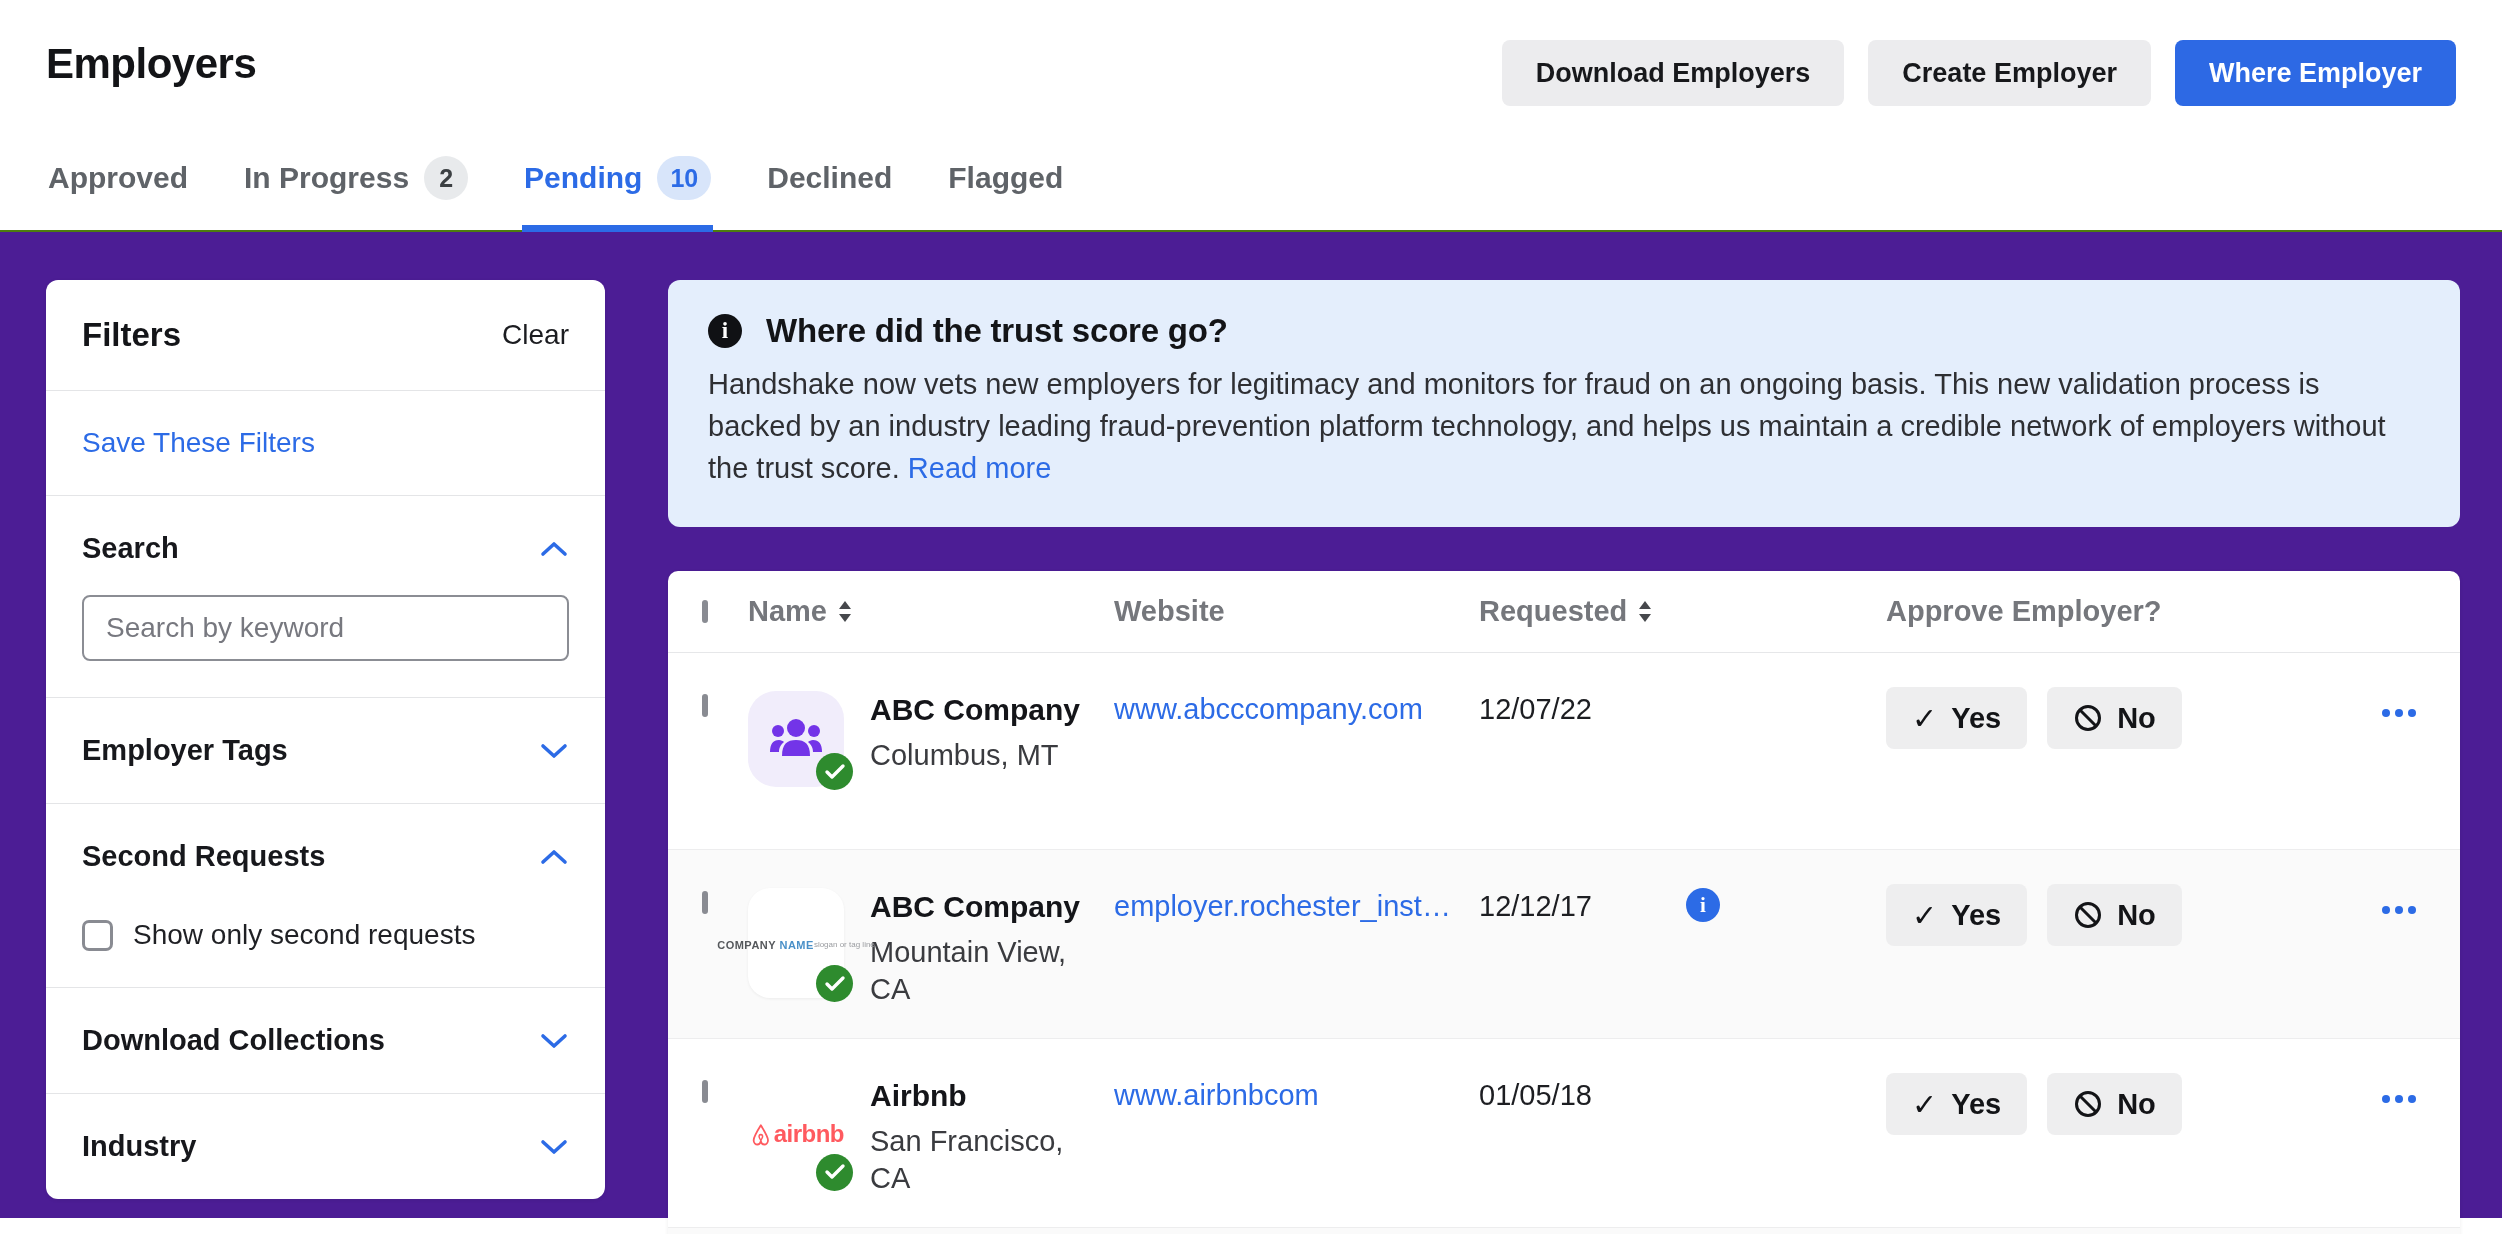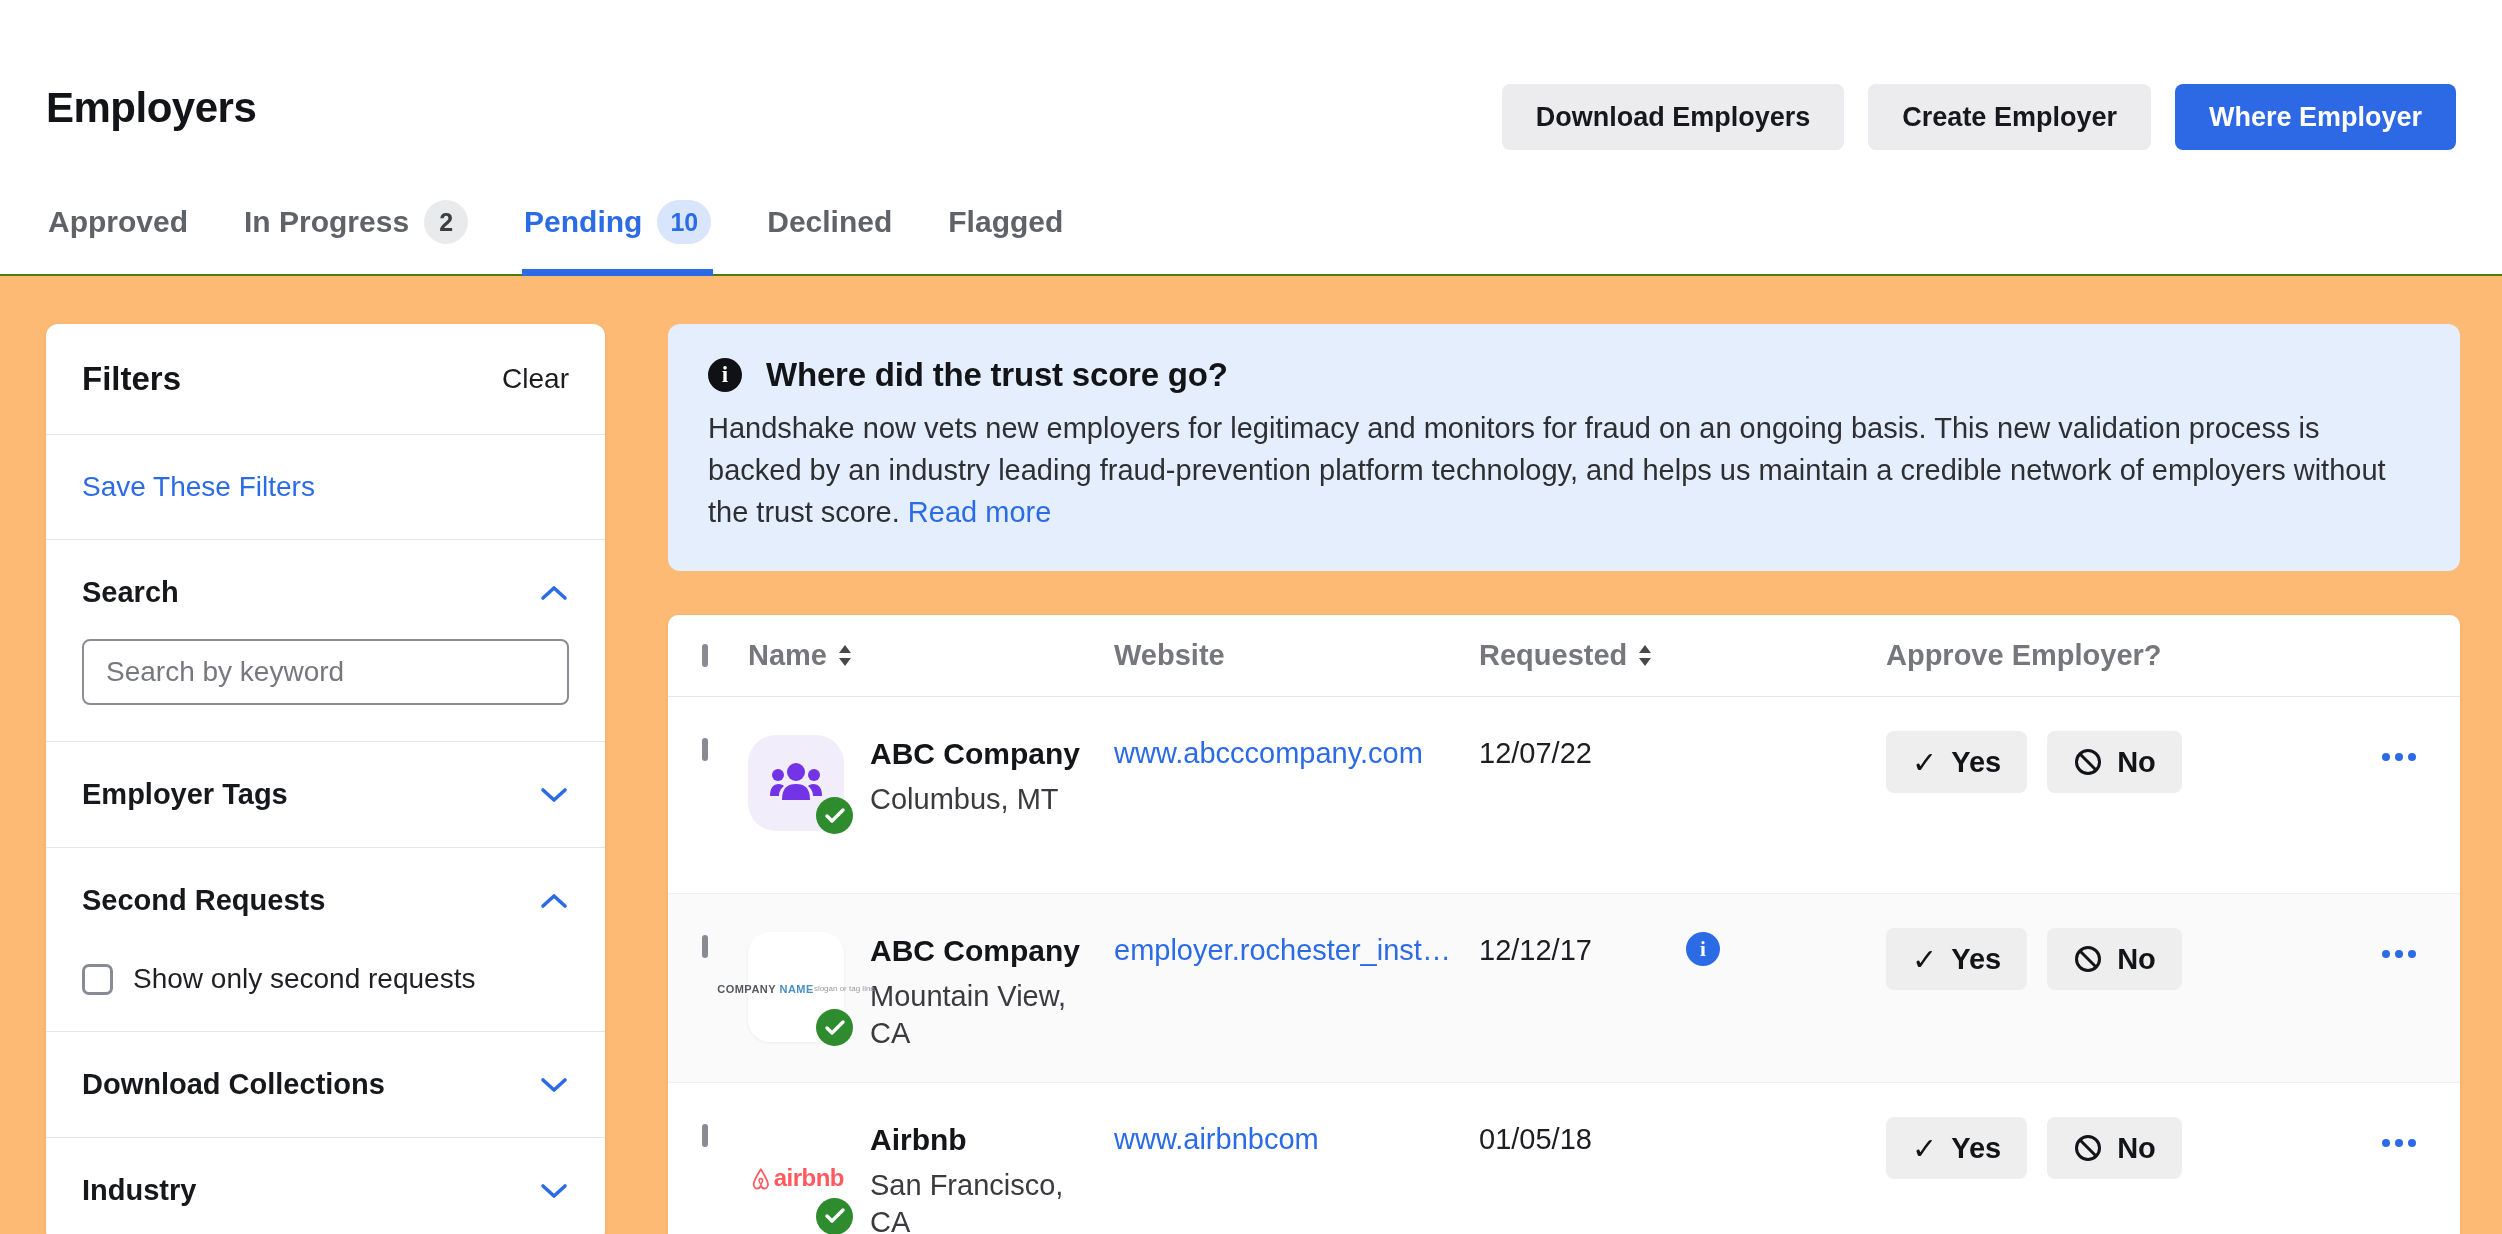--- a/index.html
+++ b/index.html
@@ -1,41 +1,41 @@
 <!DOCTYPE html>
 <html><head>
 <meta charset="utf-8">
 <style>
   * { margin:0; padding:0; box-sizing:border-box; }
   html,body { width:2502px; height:1234px; overflow:hidden; }
   body { font-family:"Liberation Sans", sans-serif; background:#ffffff; color:#1b1c20; }
   #app { width:2502px; height:1234px; overflow:hidden; position:relative; }
 
   
-  .top { padding:40px 46px 0 46px; display:flex; justify-content:space-between; align-items:flex-start; background:#fff;margin-top:44px; }
+  .top { padding:40px 46px 0 46px; display:flex; justify-content:space-between; align-items:flex-start; background:#fff; }
   .page-title { font-size:42px; font-weight:700; letter-spacing:-0.5px; color:#131417; }
   .top-actions { display:flex; gap:24px; }
   .btn { height:66px; border:none; border-radius:8px; padding:0 34px; font-family:inherit;
          font-size:27px; font-weight:700; cursor:pointer; white-space:nowrap; }
   .btn.secondary { background:#ececee; color:#17181b; }
   .btn.primary { background:#2d69e4; color:#ffffff; }
 
   
   .tabbar { display:flex; gap:52px; padding:0 46px; margin-top:26px; border-bottom:2px solid #4d7c0f; background:#fff; }
   .tab { display:flex; align-items:center; gap:15px; padding:24px 2px 30px 2px; position:relative;
          font-size:30px; font-weight:700; color:#5f6368; cursor:pointer; }
   .tab.active { color:#2c6be6; }
   .tab.active::after { content:""; position:absolute; left:0; right:0; bottom:-2px; height:7px; background:#2c6be6; }
   .tab-badge { min-width:44px; height:44px; padding:0 13px; border-radius:22px; display:inline-flex;
                align-items:center; justify-content:center; font-size:25px; font-weight:700; }
   .tab-badge.gray { background:#e8eaec; color:#3c4043; }
   .tab-badge.blue { background:#d8e5fa; color:#2c6be6; }
 
   
-  .content { background:#fdba74; height:986px; padding:48px 42px 0 46px; display:flex; gap:63px; align-items:flex-start; }
+  .content { background:#4c1d95; height:986px; padding:48px 42px 0 46px; display:flex; gap:63px; align-items:flex-start; }
 
   
   .filters-card { width:559px; background:#ffffff; border-radius:12px; box-shadow:0 1px 4px rgba(0,0,0,0.07);
                   overflow:hidden; }
   .f-section { padding:36px; border-bottom:1px solid #e4e5e7; }
   .f-section:last-child { border-bottom:none; }
   .f-head { display:flex; justify-content:space-between; align-items:center; }
   .filters-title { font-size:33px; font-weight:700; color:#141519; }
   .clear-link { font-size:28px; font-weight:500; color:#1b1c20; cursor:pointer; }
   .text-link { font-size:28px; color:#2c6be6; cursor:pointer; text-decoration:none; }

